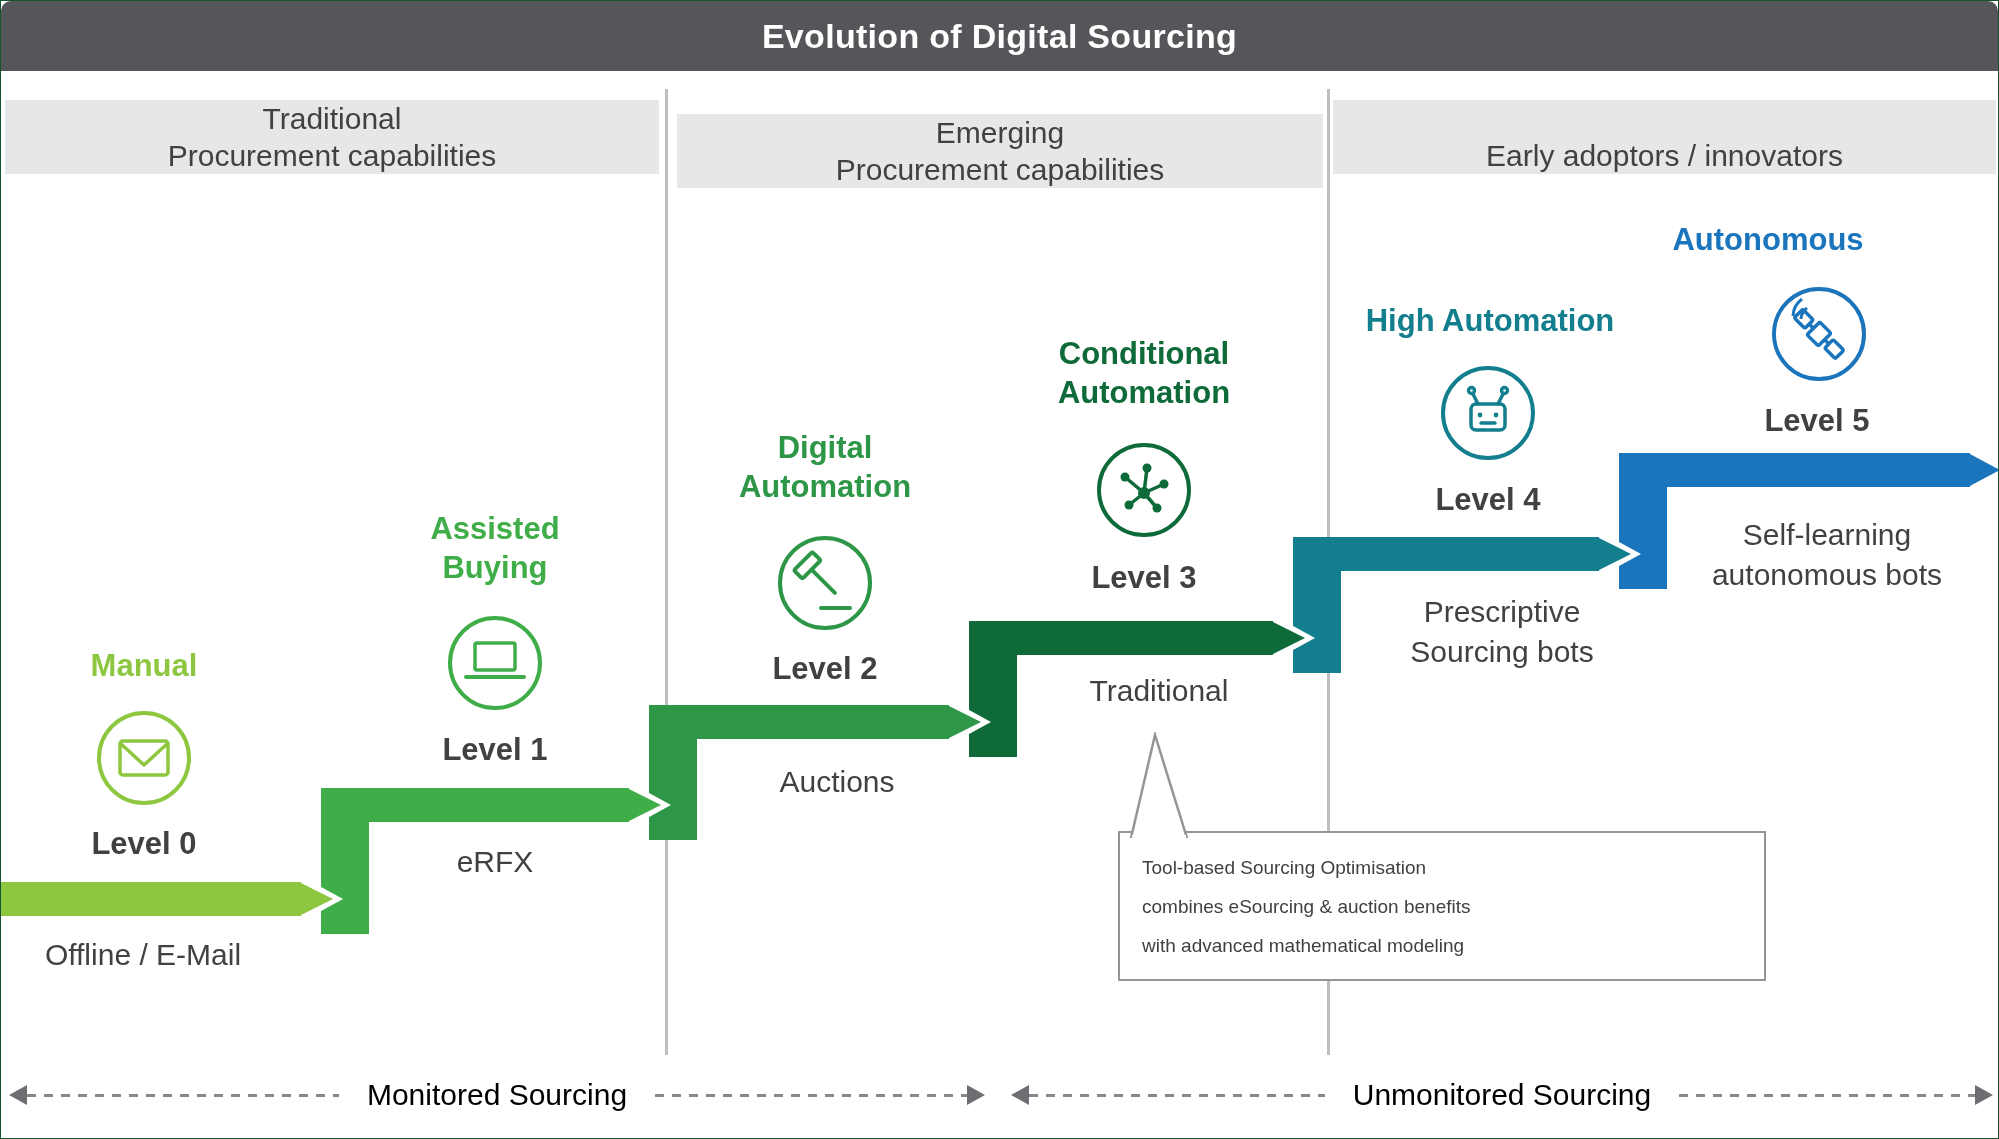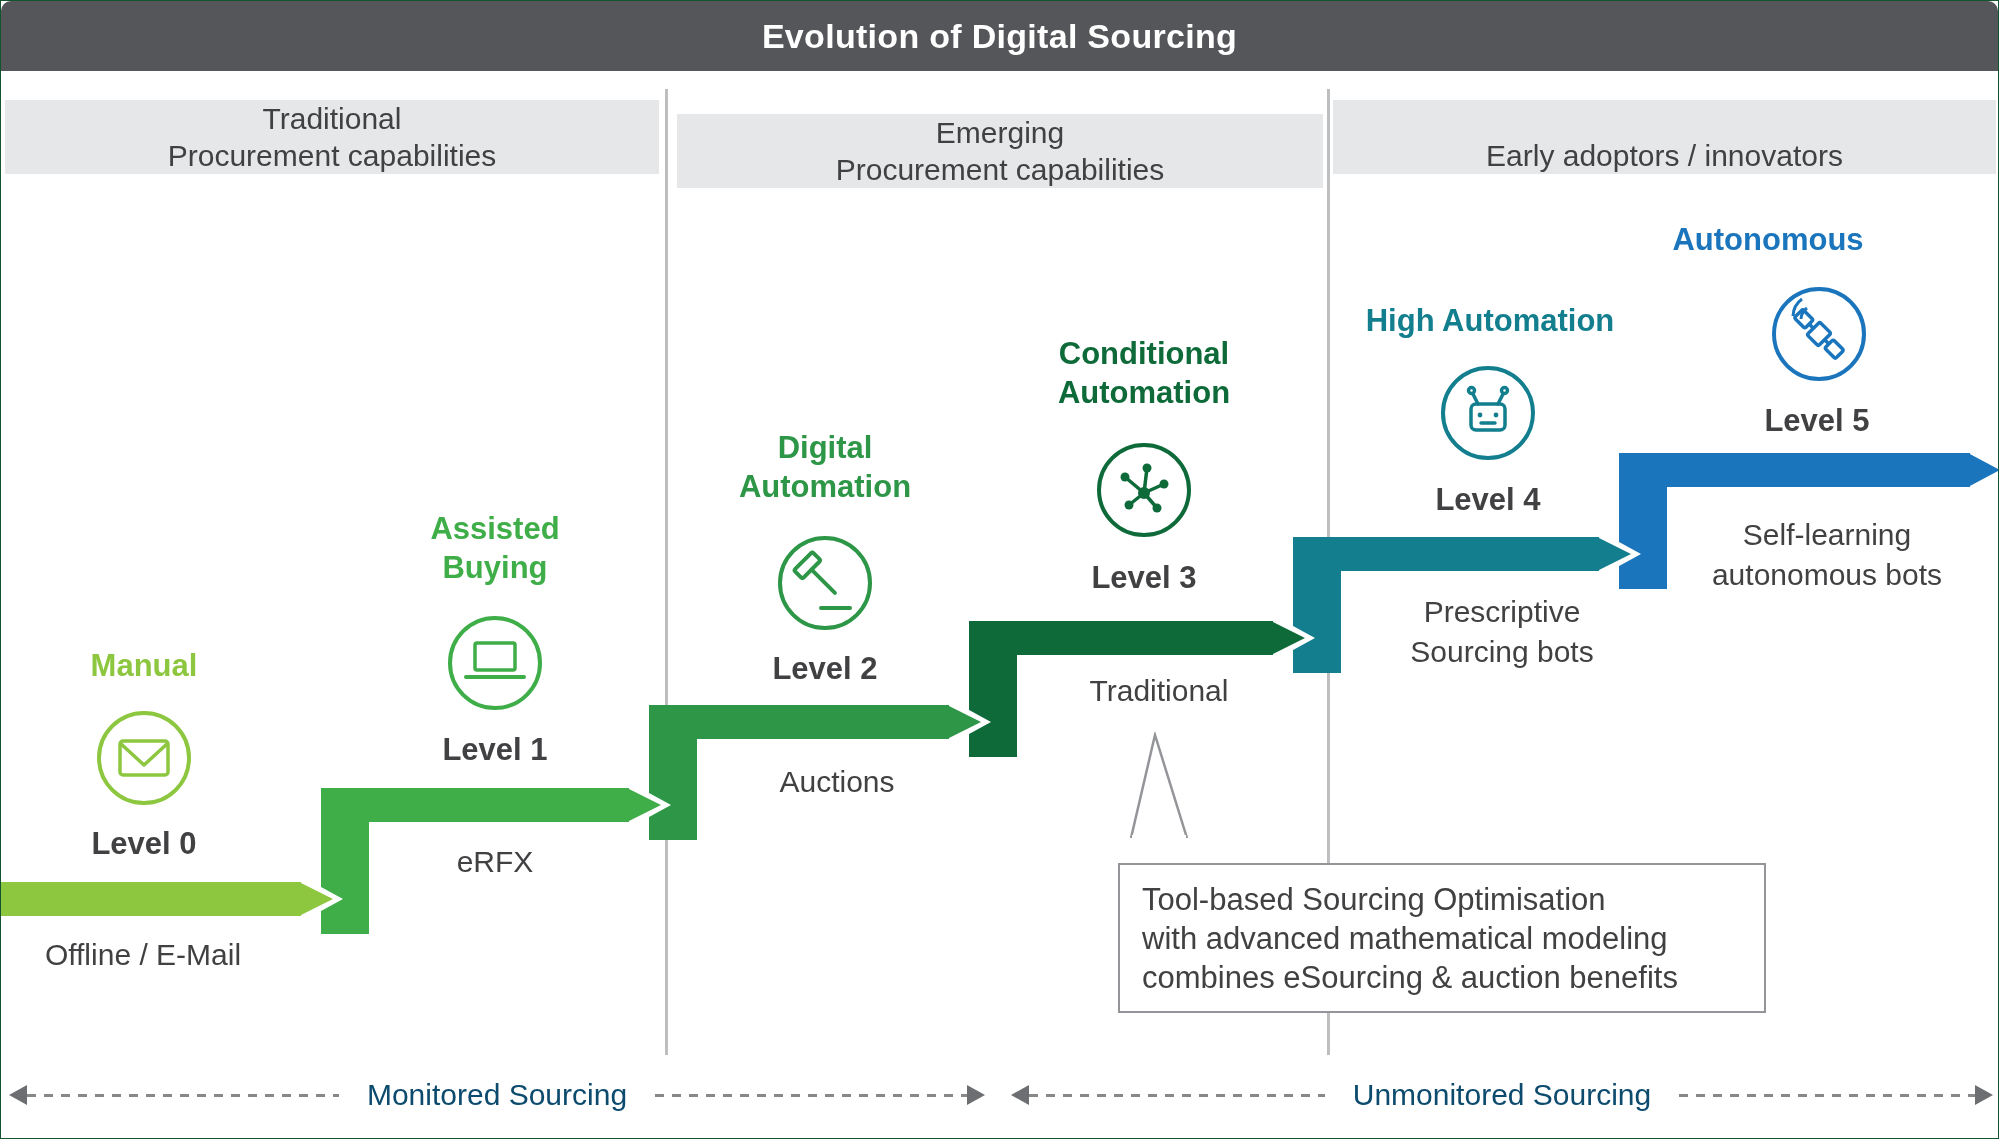--- a/index.html
+++ b/index.html
@@ -29,28 +29,28 @@
   .lvl-label {
     position:absolute; transform:translateX(-50%); font-weight:700; font-size:31px;
     line-height:39px; color:#414042; white-space:nowrap; z-index:3;
   }
   .lvl-caption {
     position:absolute; transform:translateX(-50%); font-size:30px; line-height:40px;
     color:#414042; text-align:center; z-index:3;
   }
   .lvl-icon { position:absolute; width:100px; height:100px; z-index:3; }
   .callout {
-    position:absolute; left:1117px; top:862px; width:648px; height:150px;
+    position:absolute; left:1117px; top:830px; width:648px; height:150px;
     background:#ffffff; border:2px solid #939598; box-sizing:border-box;
-    padding:15px 22px; font-size:31px; line-height:39px; color:#414042; z-index:4;
+    padding:15px 22px; font-size:19px; line-height:39px; color:#414042; z-index:4;
   }
   .callout-pointer { position:absolute; left:1128px; top:731px; width:70px; height:106px; z-index:5; }
   .footline { position:absolute; top:1076px; height:36px; display:flex; align-items:center; z-index:3; }
   .dash { flex:1; height:3px; background:repeating-linear-gradient(90deg,#87888A 0 9px,transparent 9px 17px); }
-  .foottext { font-size:30px; color:#0c4a6e; margin:0 28px; white-space:nowrap; }
+  .foottext { font-size:30px; color:#000000; margin:0 28px; white-space:nowrap; }
   .ah { width:0; height:0; border-top:10px solid transparent; border-bottom:10px solid transparent; flex:none; }
   .ah-left { border-right:18px solid #6D6E71; }
   .ah-right { border-left:18px solid #6D6E71; }
 </style>
 </head>
 <body>
 
 <div class="stage">
 
   <div class="titlebar">
@@ -207,22 +207,22 @@
   </div>
   <div class="lvl-label" style="left:1816px; top:400px;">Level 5</div>
   <div class="lvl-caption" style="left:1826px; top:514px; width:280px;">Self-learning autonomous bots</div>
 
   <svg class="callout-pointer" viewBox="0 0 70 106">
     <path d="M2,106 L26,3 L58,106" fill="#ffffff" stroke="#939598" stroke-width="2.5"></path>
     <rect x="3" y="103" width="54" height="3" fill="#ffffff"></rect>
   </svg>
   <div class="callout">
     <span style="display:block;">Tool-based Sourcing Optimisation</span>
+    <span style="display:block;">combines eSourcing &amp; auction benefits</span>
     <span style="display:block;">with advanced mathematical modeling</span>
-    <span style="display:block;">combines eSourcing &amp; auction benefits</span>
   </div>
 
   <div class="footline" style="left:8px; width:976px;">
     <div class="ah ah-left"></div>
     <div class="dash"></div>
     <span class="foottext">Monitored Sourcing</span>
     <div class="dash"></div>
     <div class="ah ah-right"></div>
   </div>
   <div class="footline" style="left:1010px; width:982px;">

